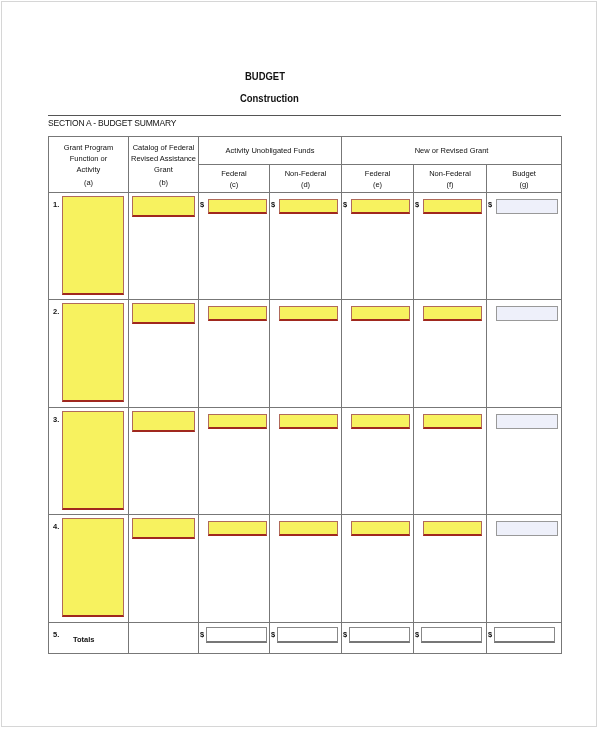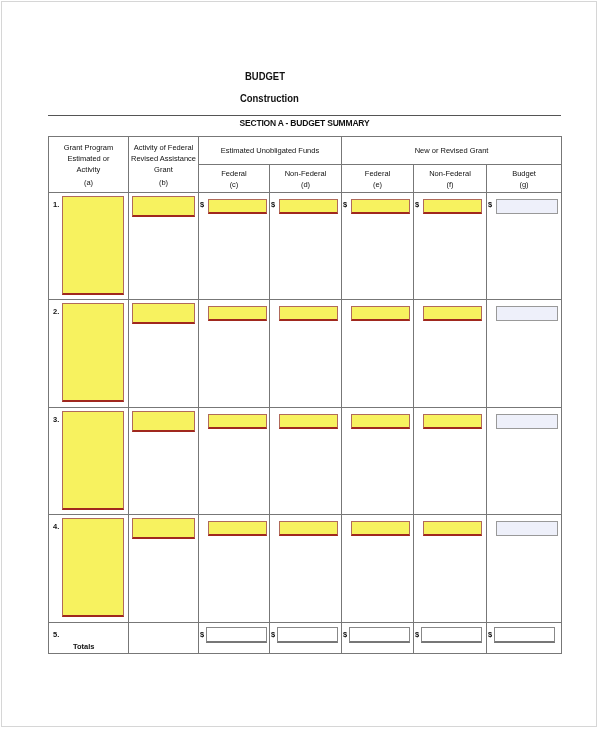--- a/index.html
+++ b/index.html
@@ -14,22 +14,22 @@
   .title {
     position:absolute; left:0; width:600px; text-align:left;
     font-weight:bold; font-size:10.5px; transform:scaleX(0.9); transform-origin:left;
   }
   .t1 { left:245px; top:70px; }
   .t2 { left:240px; top:92px; }
   .hr-top {
     position:absolute; left:48px; top:115px; width:513px; height:0; border-top:1px solid #555;
   }
   .section-title {
-    position:absolute; left:48px; top:118px; width:513px; text-align:center;
-    font-size:8.5px; font-weight:bold; letter-spacing:-0.2px;
+    position:absolute; left:48px; top:118px; width:513px; 
+    font-size:8.5px; font-weight:normal; letter-spacing:-0.2px;
   }
   table.budget {
     position:absolute; left:48px; top:136px; width:513px;
     border-collapse:collapse; table-layout:fixed;
   }
   table.budget td, table.budget th {
     border:1px solid #777; padding:0; vertical-align:top; position:relative;
     font-size:7.5px; font-weight:normal; text-align:center; line-height:11px;
   }
   table.budget th { vertical-align:middle; }
@@ -54,21 +54,21 @@
     background:#eef0fa; border:1px solid #999; box-sizing:border-box;
   }
   .field-totals-row {
     position:absolute; left:7px; top:4px; width:61px; height:16px;
     background:#ffffff; border:1px solid #888; border-bottom:2px solid #777; box-sizing:border-box;
   }
   .dollar {
     position:absolute; left:1px; top:6px; font-size:7.5px; font-weight:bold;
   }
   .totals-label {
-    position:absolute; left:24px; top:18px; font-size:7.5px; font-weight:bold;
+    position:absolute; left:24px; top:11px; font-size:7.5px; font-weight:bold;
   }
 </style>
 </head>
 <body>
 
 <div class="page-frame"></div>
 
 <div class="title t1">BUDGET</div>
 <div class="title t2">Construction</div>
 <div class="hr-top"></div>
@@ -81,31 +81,31 @@
       <col style="width:71px">
       <col style="width:72px">
     <col style="width:72px">
       <col style="width:73px">
       <col style="width:75px">
   </colgroup>
   <tbody>
       <tr style="height:28px">
     <th rowspan="2" class="hdr-multi">
       <div>Grant Program</div>
-      <div>Estimated or</div>
+      <div>Function or</div>
       <div>Activity</div>
       <div style="margin-top:2px">(a)</div>
     </th>
     <th rowspan="2" class="hdr-multi">
-      <div>Activity of Federal</div>
+      <div>Catalog of Federal</div>
       <div>Revised Assistance</div>
       <div>Grant</div>
       <div style="margin-top:2px">(b)</div>
     </th>
-    <th colspan="2">Estimated Unobligated Funds</th>
+    <th colspan="2">Activity Unobligated Funds</th>
     <th colspan="3">New or Revised Grant</th>
   </tr>
   <tr style="height:28px">
     <th>
           <div>Federal</div>
           <div>(c)</div>
         </th>
     <th>
           <div>Non-Federal</div>
           <div>(d)</div>

